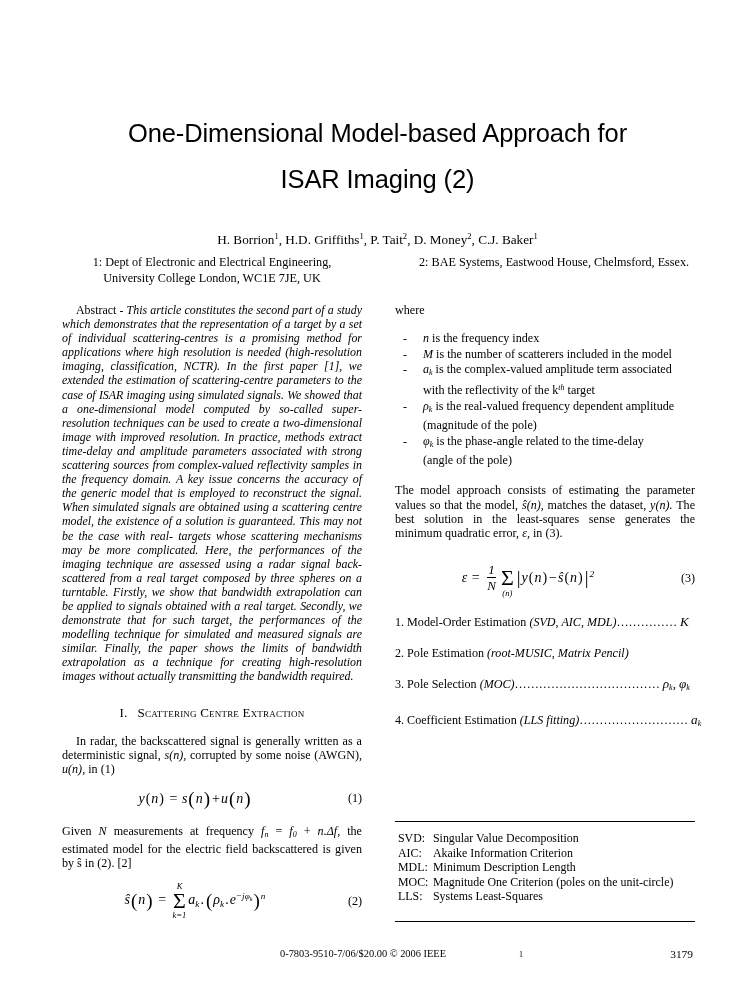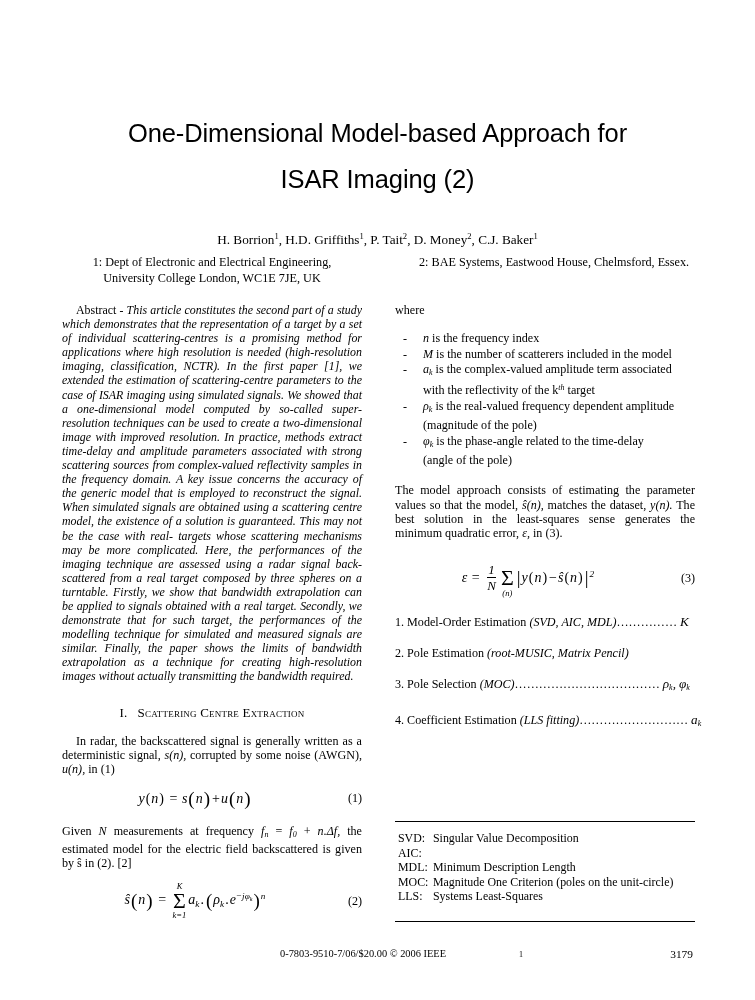--- a/index.html
+++ b/index.html
@@ -361,20 +361,21 @@
 
   </div>
 
   <div class="glossary">
     <div class="gl-row">
       <span class="gl-abbr">SVD:</span>
       <span class="gl-def">Singular Value Decomposition</span>
     </div>
     <div class="gl-row">
       <span class="gl-abbr">AIC:</span>
+      <span class="gl-def">Akaike Information Criterion</span>
     </div>
     <div class="gl-row">
       <span class="gl-abbr">MDL:</span>
       <span class="gl-def">Minimum Description Length</span>
     </div>
     <div class="gl-row">
       <span class="gl-abbr">MOC:</span>
       <span class="gl-def">Magnitude One Criterion (poles on the unit-circle)</span>
     </div>
     <div class="gl-row">

